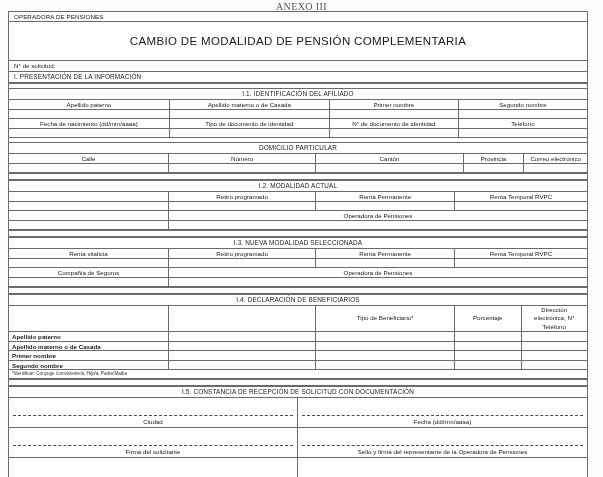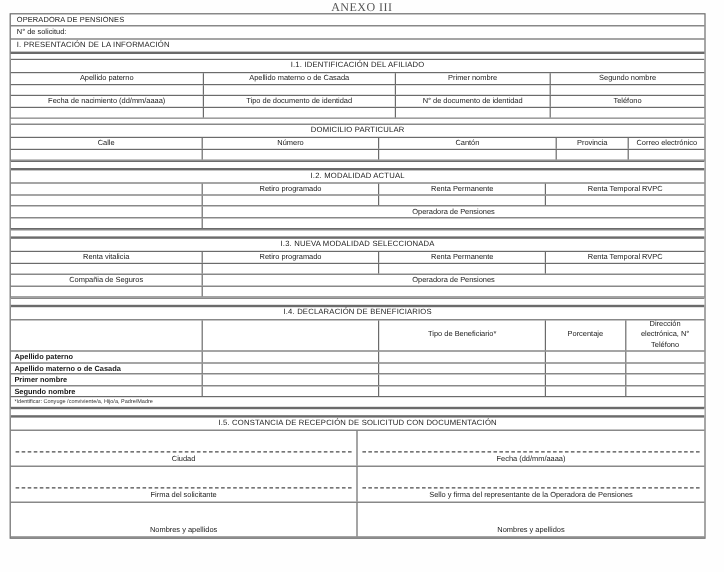--- a/index.html
+++ b/index.html
@@ -192,20 +192,23 @@
 <body>
 
 <div class="page">
 
   <div class="anexo-title">ANEXO III</div>
 
   <div class="frame">
 
     <div class="op-strip">OPERADORA DE PENSIONES</div>
 
+    <div class="title-block">
+      <div class="main-title">CAMBIO DE MODALIDAD DE PENSIÓN COMPLEMENTARIA</div>
+    </div>
 
     <div class="nsol">N° de solicitud:</div>
 
     <div class="sec-band">I. PRESENTACIÓN DE LA INFORMACIÓN</div>
 
     <div class="gap"></div>
 
     <div class="sub-head">I.1. IDENTIFICACIÓN DEL AFILIADO</div>
 
     <div class="row hrow bd-b">

